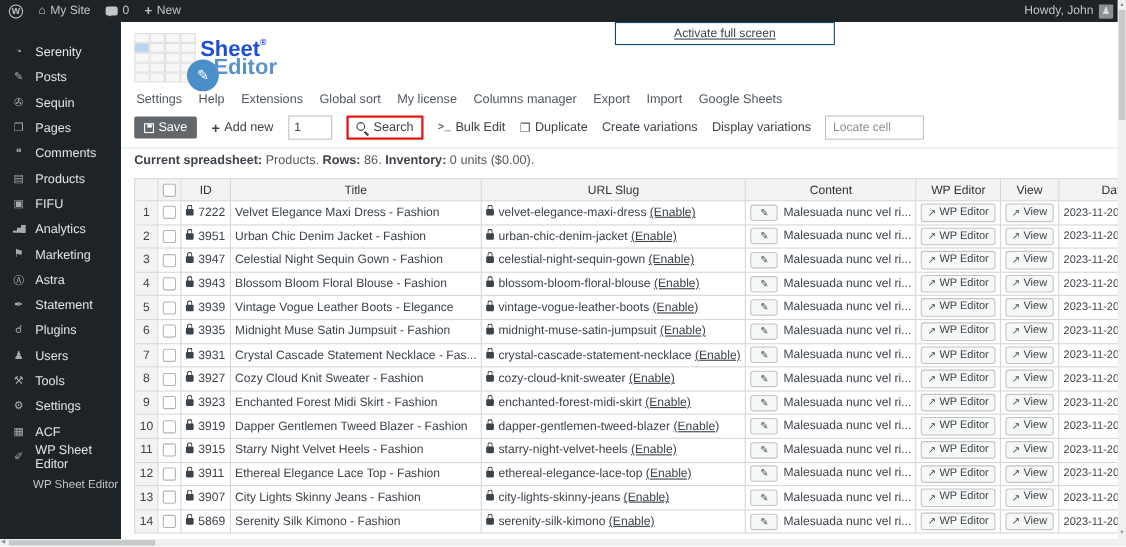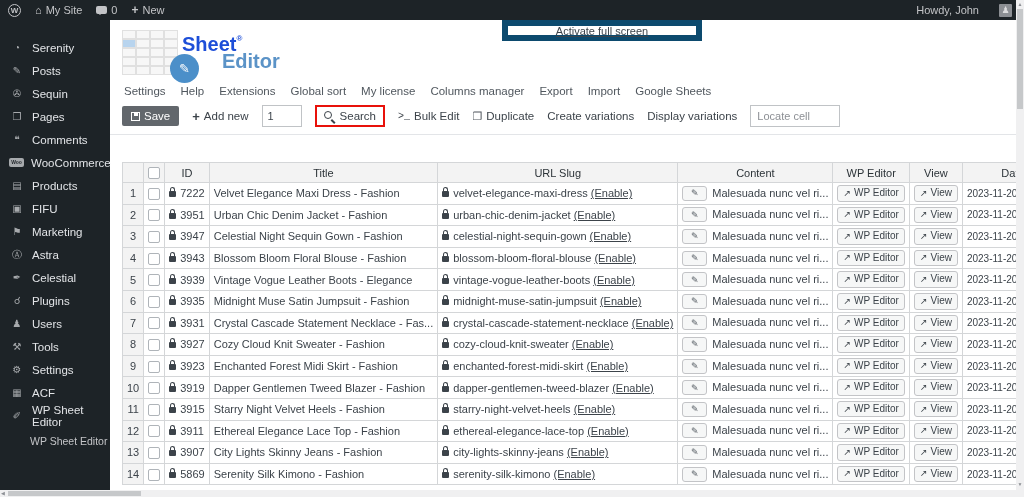--- a/index.html
+++ b/index.html
@@ -4,21 +4,21 @@
 <style>
   * { margin:0; padding:0; box-sizing:border-box; }
   html,body { background:#fff; }
   body { font-family:"Liberation Sans","DejaVu Sans",sans-serif; }
   #screen { position:relative; width:1024px; height:497px; overflow:hidden; background:#fff; }
 
   
   .admin-bar { position:absolute; left:0; top:0; width:1024px; height:20px; background:#1d2327;
     display:flex; align-items:center; color:#c3c4c7; font-size:11px; }
   .ab-left { display:flex; align-items:center; gap:14px; padding-left:8px; }
-  .ab-right { margin-left:auto; display:flex; align-items:center; gap:20px; padding-right:12px; }
+  .ab-right { margin-left:auto; display:flex; align-items:center; gap:5px; padding-right:12px; }
   .ab-item { display:flex; align-items:center; gap:4px; cursor:default; }
   .wp-logo { display:inline-flex; width:13px; height:13px; border:1px solid #c3c4c7; border-radius:50%;
     align-items:center; justify-content:center; font-size:8px; font-weight:bold; }
   .home-ic { font-size:11px; }
   .bubble { display:inline-block; width:11px; height:8px; background:#c3c4c7; border-radius:2px; position:relative; }
   .bubble::after { content:""; position:absolute; left:2px; bottom:-3px; border:2px solid transparent; border-top-color:#c3c4c7; }
   .plus-ic { font-weight:bold; font-size:12px; }
   .avatar { display:inline-flex; width:13px; height:13px; background:#8c8f94; align-items:center; justify-content:center;
     font-size:9px; color:#dcdcde; border-radius:1px; }
 
@@ -27,31 +27,31 @@
   .menu { list-style:none; padding-top:16px; }
   .menu-item { position:relative; display:flex; align-items:center; height:23px; padding-left:9px; gap:7px;
     font-size:11.5px; color:#e2e4e7; cursor:pointer; }
   .menu-icon { width:16px; text-align:center; font-size:10px; color:#a7aaad; flex:0 0 16px; }
   [data-name="sidebar-item-woocommerce"] .menu-icon { font-size:5px; font-weight:bold; background:#a7aaad; color:#23282d;
     border-radius:2px; height:9px; line-height:9px; flex:0 0 15px; width:15px; }
   [data-name="sidebar-item-analytics"] .menu-icon { font-size:6px; letter-spacing:-1px; }
   .submenu-item { padding:8px 0 0 30px; font-size:10.5px; color:#c3c4c7; cursor:pointer; }
 
   
-  .fullscreen-btn { position:absolute; left:502px; top:20px; width:200px; height:21px; background:#fff;
-    border:6px solid #0c4a6e; display:flex; align-items:center; justify-content:center; font-size:11px;
+  .fullscreen-btn { position:absolute; left:559px; top:20px; width:200px; height:21px; background:#fff;
+    border:1px solid #0c4a6e; display:flex; align-items:center; justify-content:center; font-size:11px;
     color:#3c434a; text-decoration:underline; cursor:pointer; }
   .logo { position:absolute; left:122px; top:28px; width:160px; height:56px; }
   .logo-grid { position:absolute; left:0; top:2px; display:grid; grid-template-columns:repeat(4,14px);
     grid-template-rows:repeat(5,9px); }
   .logo-grid i { border:1px solid #e0e0e0; background:#f7f7f7; }
   .logo-grid i.hl { background:#b8d4ee; }
   .logo-text { position:absolute; left:60px; top:0; color:#1d4ed8; font-weight:bold; font-size:20px; line-height:22px; }
   .logo-reg { font-size:8px; vertical-align:10px; }
-  .logo-line2 { position:absolute; left:72px; top:22px; color:#5b93c7; font-weight:bold; font-size:20px; z-index:2;margin-left:28px; }
+  .logo-line2 { position:absolute; left:72px; top:22px; color:#5b93c7; font-weight:bold; font-size:20px; z-index:2; }
   .logo-circle { position:absolute; left:48px; top:26px; width:29px; height:29px; border-radius:50%;
     background:#4b8fc9; z-index:1; display:flex; align-items:center; justify-content:center; color:#fff; font-size:13px; }
 
   .tabs { position:absolute; left:124px; top:85px; display:flex; gap:15px; font-size:11.5px; color:#50575e; }
   .tabs span { cursor:pointer; }
 
   
   .toolbar { position:absolute; left:122px; top:102px; height:28px; display:flex; align-items:center; gap:13px;
     font-size:11.5px; color:#3c434a; white-space:nowrap; }
   .save-btn { display:flex; align-items:center; gap:4px; background:#62676c; color:#fff; border:none;
@@ -169,54 +169,54 @@
           <span data-name="sidebar-item-label">Pages</span>
 
         </li>
 
         <li class="menu-item" data-name="sidebar-item-comments">
           <span class="menu-icon" data-name="menu-icon">❝</span>
           <span data-name="sidebar-item-label">Comments</span>
 
         </li>
 
-        <li class="menu-item" data-name="sidebar-item-woocommerce">
-          <span class="menu-icon" data-name="menu-icon">Woo</span>
-          <span data-name="sidebar-item-label">WooCommerce</span>
-
-        </li>
 
         <li class="menu-item" data-name="sidebar-item-products">
           <span class="menu-icon" data-name="menu-icon">▤</span>
           <span data-name="sidebar-item-label">Products</span>
 
         </li>
 
         <li class="menu-item" data-name="sidebar-item-fifu">
           <span class="menu-icon" data-name="menu-icon">▣</span>
           <span data-name="sidebar-item-label">FIFU</span>
 
         </li>
 
+        <li class="menu-item" data-name="sidebar-item-analytics">
+          <span class="menu-icon" data-name="menu-icon">▂▅█</span>
+          <span data-name="sidebar-item-label">Analytics</span>
+
+        </li>
 
         <li class="menu-item" data-name="sidebar-item-marketing">
           <span class="menu-icon" data-name="menu-icon">⚑</span>
           <span data-name="sidebar-item-label">Marketing</span>
 
         </li>
 
         <li class="menu-item" data-name="sidebar-item-astra">
           <span class="menu-icon" data-name="menu-icon">Ⓐ</span>
           <span data-name="sidebar-item-label">Astra</span>
 
         </li>
 
         <li class="menu-item" data-name="sidebar-item-appearance">
           <span class="menu-icon" data-name="menu-icon">✒</span>
-          <span data-name="sidebar-item-label">Celestial</span>
+          <span data-name="sidebar-item-label">Statement</span>
 
         </li>
 
         <li class="menu-item" data-name="sidebar-item-plugins">
           <span class="menu-icon" data-name="menu-icon">☌</span>
           <span data-name="sidebar-item-label">Plugins</span>
 
         </li>
 
         <li class="menu-item" data-name="sidebar-item-users">
@@ -318,20 +318,23 @@
     <span class="tb-text" data-name="duplicate-button">
       <span class="dup-ic" data-name="copy-icon">❐</span>
       <span>Duplicate</span>
     </span>
     <span class="tb-text" data-name="create-variations-button">Create variations</span>
     <span class="tb-text" data-name="display-variations-button">Display variations</span>
     <input class="locate-input w-cell" data-name="locate-cell-input" placeholder="Locate cell" style="">
   </div>
   <div class="toolbar-divider" data-name="toolbar-divider"></div>
 
+  <div class="status" data-name="spreadsheet-status">
+    <b data-name="status-label-spreadsheet">Current spreadsheet:</b><span> Products. </span><b data-name="status-label-rows">Rows:</b><span> 86. </span><b data-name="status-label-inventory">Inventory:</b><span> 0 units ($0.00).</span>
+  </div>
 
   <table class="sheet" data-name="spreadsheet-table">
     <colgroup>
       <col class="col-rn">
         <col class="col-cb">
         <col class="col-id">
         <col class="col-title">
         <col class="col-slug">
       <col class="col-content">
         <col class="col-wpe">

